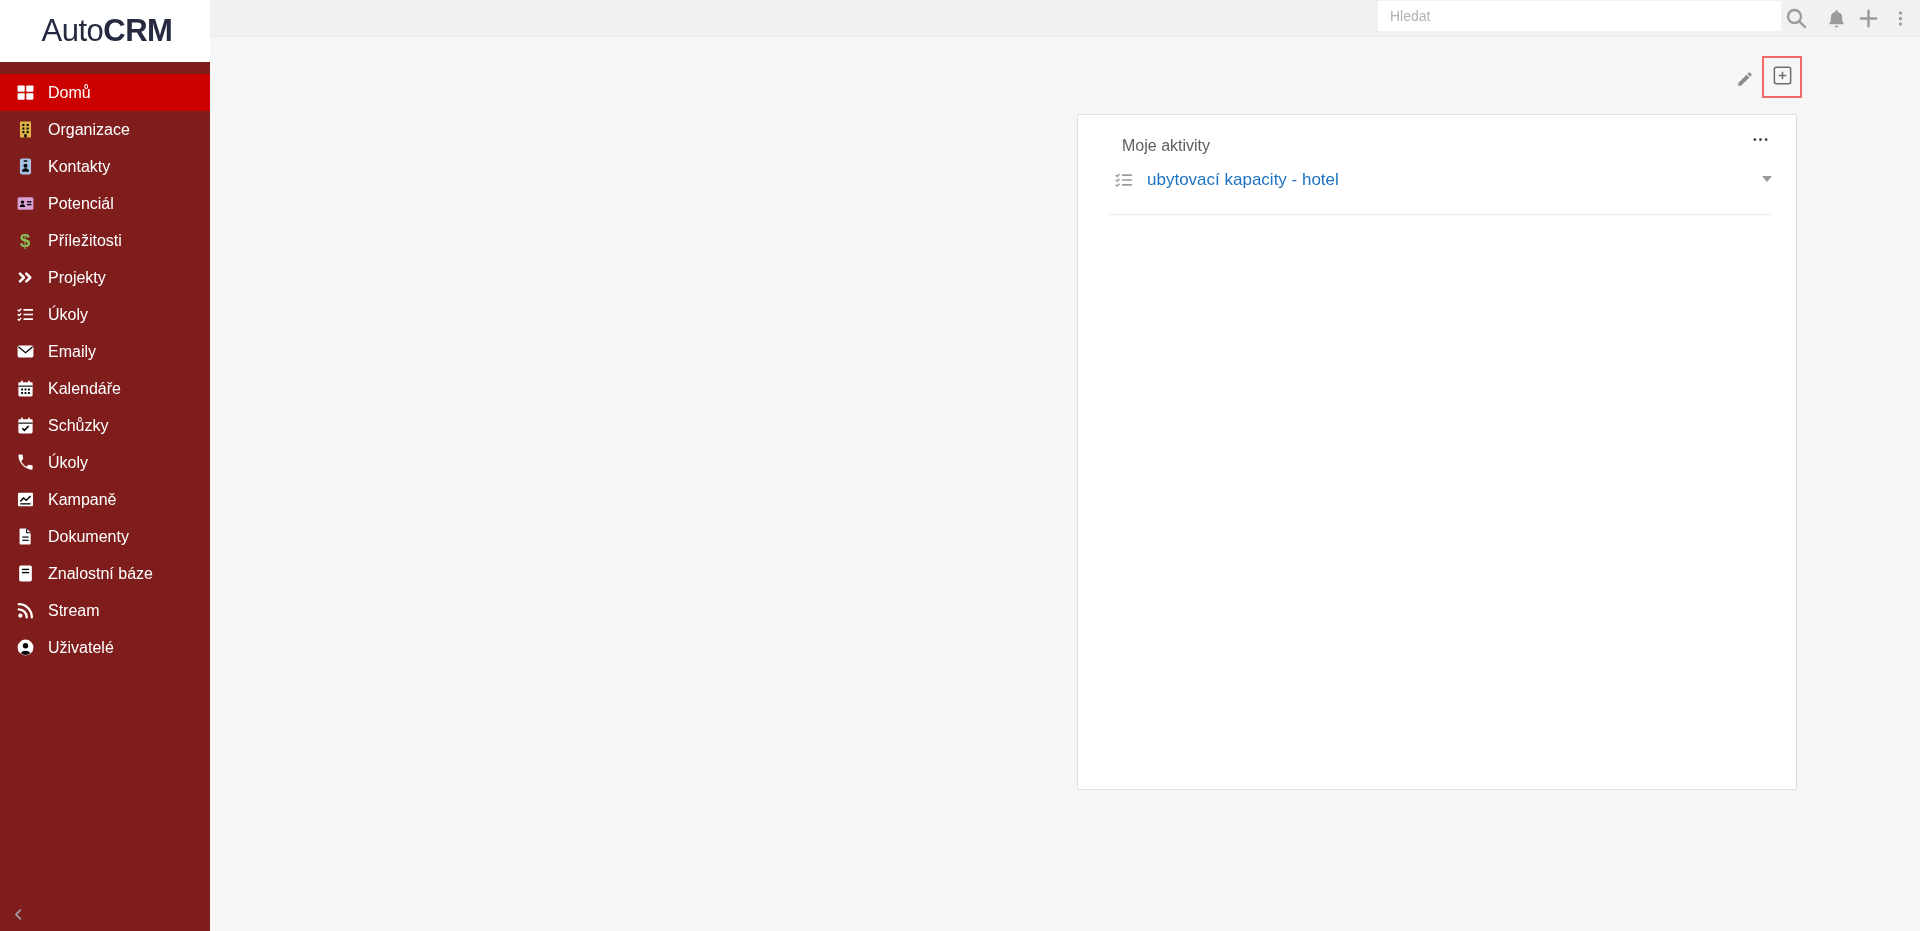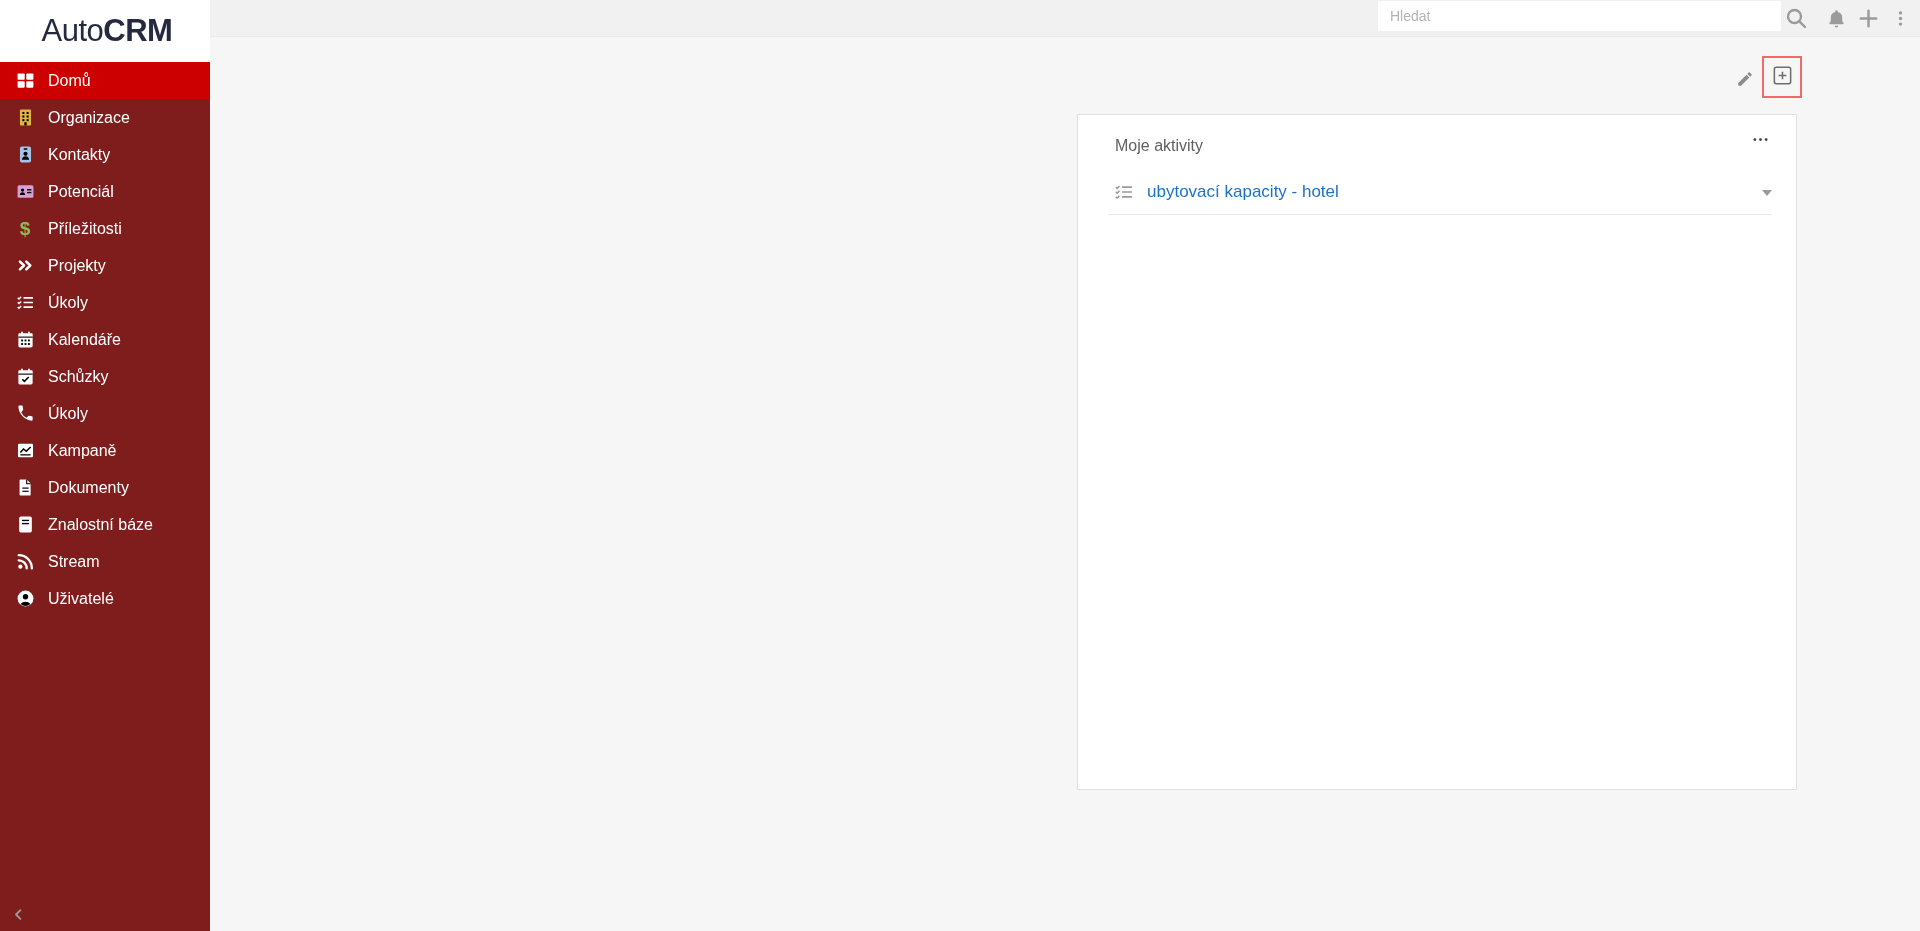--- a/index.html
+++ b/index.html
@@ -8,21 +8,21 @@
     font-family:"Liberation Sans",sans-serif;background:#f6f6f6;
     -webkit-font-smoothing:antialiased;
   }
   
   #sidebar{position:absolute;left:0;top:0;width:214px;height:931px;background:#7f1d1d;}
   .logo{height:62px;background:#fff;display:flex;align-items:center;justify-content:center;
         font-size:31px;color:#252a40;letter-spacing:-.5px;}
   .logo .lp{font-weight:400;}
   .logo .ls{font-weight:800;}
   .nav-item{height:37px;display:flex;align-items:center;padding-left:14px;cursor:pointer;}
-  .nav-item.active{background:#cd0000;}
+  .nav-item.active{background:#cd0000;margin-top:12px;}
   .nav-icon{width:22px;height:22px;margin-right:12px;flex:none;display:flex;align-items:center;justify-content:center;}
   .nav-icon svg{width:19px;height:19px;display:block;}
   .nav-icon .glyph{font-size:19px;font-weight:700;line-height:1;}
   .nav-label{color:#ffffff;font-size:16px;white-space:nowrap;}
   .collapse-btn{position:absolute;left:11px;bottom:5px;width:18px;height:20px;color:#9a9a9a;cursor:pointer;}
   .collapse-btn svg{width:15px;height:17px;}
   
   #topbar{position:absolute;left:210px;top:0;right:0;height:36px;background:#f1f1f1;border-bottom:1px solid #eaeaea;}
   .search-input{position:absolute;top:1px;right:139px;width:379px;height:30px;background:#fff;border:0;
         padding:0 12px;font-size:14px;color:#000000;outline:none;font-family:"Liberation Sans",sans-serif;}
@@ -34,26 +34,26 @@
   #content{position:absolute;left:210px;top:37px;right:0;bottom:0;background:#f6f6f6;}
   .edit-dash-btn{position:absolute;left:1526px;top:33px;width:20px;height:20px;color:#8c8c8c;cursor:pointer;}
   .edit-dash-btn svg{width:18px;height:18px;}
   .add-dashlet-btn{position:absolute;left:1552px;top:19px;width:36px;height:38px;
         border:2px solid #f16a6a;background:transparent;display:flex;align-items:center;justify-content:center;
         color:#6e6e6e;cursor:pointer;}
   .add-dashlet-btn svg{width:23px;height:23px;}
   
   .dashlet{position:absolute;left:867px;top:77px;width:718px;height:674px;background:#ffffff;
         border:1px solid #e0e0e0;}
-  .dashlet-title{position:absolute;left:37px;top:22px;font-size:16px;color:#606060;}
+  .dashlet-title{position:absolute;left:44px;top:22px;font-size:16px;color:#606060;}
   .dashlet-menu{position:absolute;right:27px;top:18px;color:#3a3a3a;cursor:pointer;width:18px;height:12px;
         display:flex;align-items:center;justify-content:center;}
   .dashlet-menu svg{width:15px;height:5px;display:block;}
   .dashlet-row{position:absolute;left:30px;right:24px;top:55px;height:44px;border-bottom:1px solid #ececec;
-        display:flex;align-items:center;}
+        display:flex;}
   .row-icon{width:20px;height:20px;margin:0 13px 0 6px;color:#9a9a9a;flex:none;}
   .row-icon svg{width:20px;height:20px;display:block;}
   .row-link{font-size:17px;color:#1d72c2;text-decoration:none;flex:1;cursor:pointer;}
   .row-caret{width:0;height:0;border:5px solid transparent;border-top:6px solid #9a9a9a;margin-top:6px;cursor:pointer;}
 </style>
 </head>
 <body>
 
 <div id="sidebar">
   <div class="logo">
@@ -135,20 +135,29 @@
           <svg viewBox="0 0 24 24">
             <g stroke="currentColor" stroke-width="2" fill="none">
               <path d="M9.5 6.2h12M9.5 12h12M9.5 17.8h12"></path>
             </g>
             <g stroke="currentColor" stroke-width="1.8" fill="none">
               <path d="M2.2 6l1.6 1.6 2.8-2.8M2.2 11.8l1.6 1.6 2.8-2.8M2.2 17.6l1.6 1.6 2.8-2.8"></path>
             </g>
           </svg>
         </span>
         <span class="nav-label">Úkoly</span>
+      </div>
+      <div class="nav-item">
+        <span class="nav-icon" style="color: rgb(255, 255, 255);">
+          <svg viewBox="0 0 24 24">
+            <rect x="2" y="4.5" width="20" height="15" rx="2" fill="currentColor"></rect>
+            <path d="M3 6l9 7.5L21 6" fill="none" stroke="#000" stroke-width="1.6"></path>
+          </svg>
+        </span>
+        <span class="nav-label">Emaily</span>
       </div>
       <div class="nav-item">
         <span class="nav-icon" style="color: rgb(255, 255, 255);">
           <svg viewBox="0 0 24 24">
             <path d="M3 7h18v13a2 2 0 01-2 2H5a2 2 0 01-2-2z" fill="currentColor"></path>
             <rect x="3" y="4" width="18" height="4" rx="1" fill="currentColor"></rect>
             <rect x="6.5" y="2" width="2.2" height="4" rx="1" fill="currentColor"></rect>
             <rect x="15.3" y="2" width="2.2" height="4" rx="1" fill="currentColor"></rect>
             <rect x="3" y="8.3" width="18" height="1.4" fill="#000"></rect>
             <g fill="#000">

